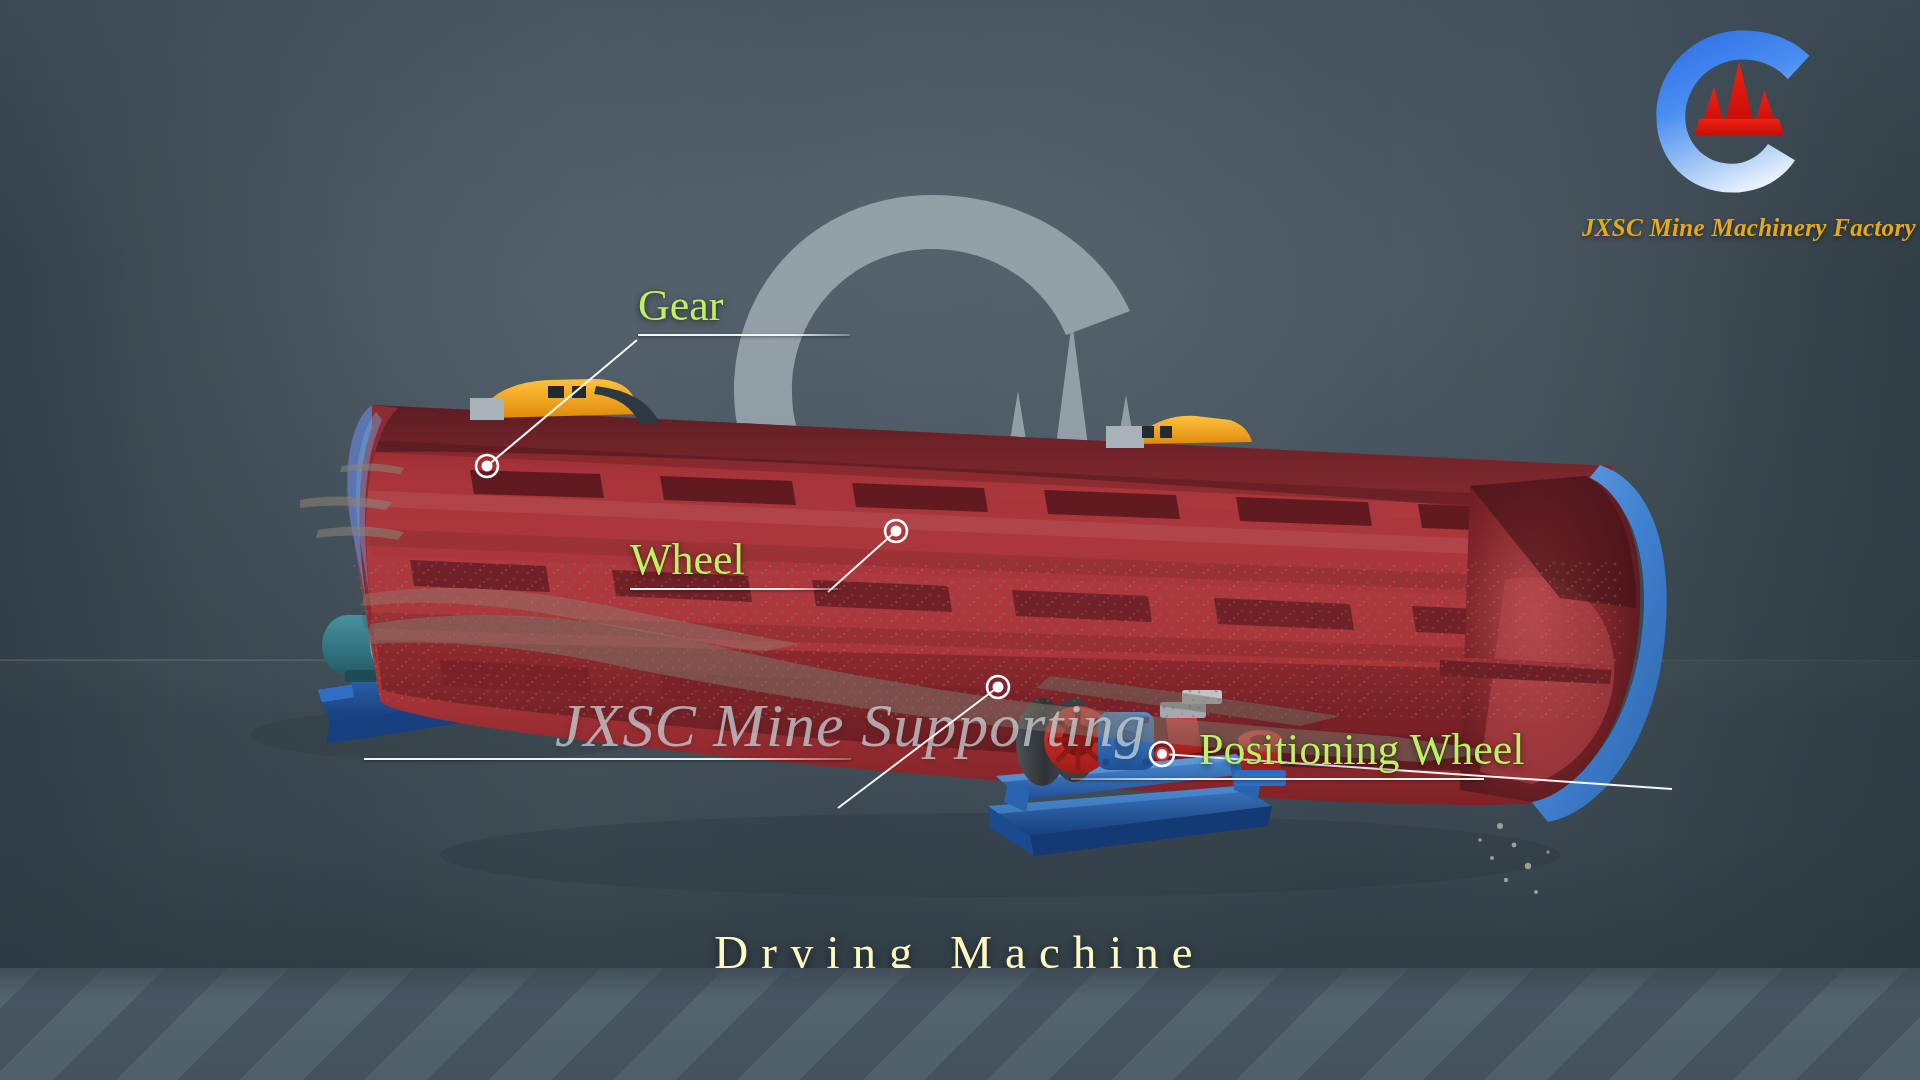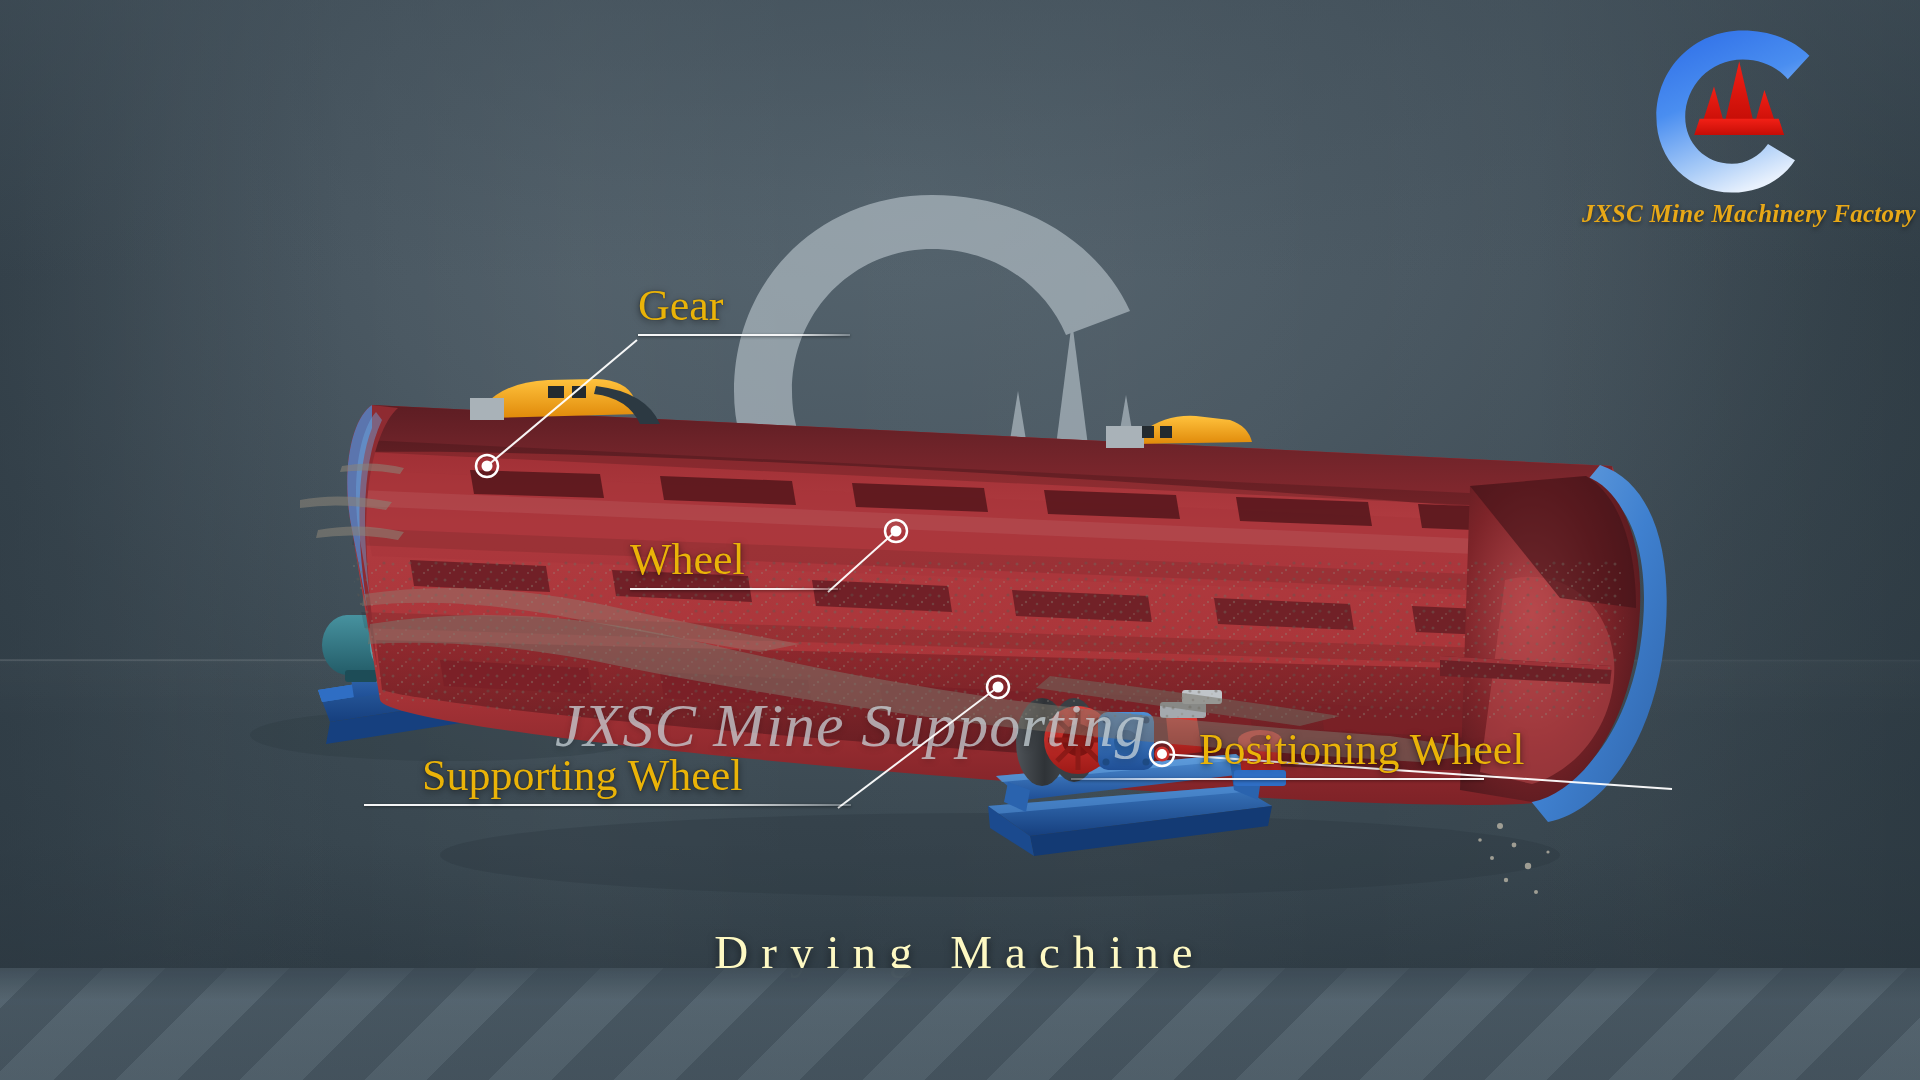--- a/index.html
+++ b/index.html
@@ -80,21 +80,21 @@
   }
 
   
   .machine{ position:absolute; left:0; top:0; width:1920px; height:1080px; }
 
   
   .callout{ position:absolute; white-space:nowrap; }
   .callout .txt{
     display:block;
     font-family:"Liberation Serif", serif;
-    color:#eab308; font-size:44px; line-height:1.05;
+    color:#bef264; font-size:44px; line-height:1.05;
     text-shadow:0 2px 7px rgba(0,0,0,.55), 0 0 2px rgba(0,0,0,.4);
   }
   .callout .rule{
     display:block; height:2px; margin-top:5px;
     background:linear-gradient(90deg, rgba(255,255,255,.95) 0%, rgba(255,255,255,.9) 72%, rgba(255,255,255,.25) 100%);
     box-shadow:0 1px 3px rgba(0,0,0,.45);
   }
   .callout.rtl .rule{
     background:linear-gradient(270deg, rgba(255,255,255,.95) 0%, rgba(255,255,255,.9) 72%, rgba(255,255,255,.25) 100%);
   }
@@ -109,21 +109,21 @@
     font-family:"Liberation Serif", serif;
     font-size:47px; color:#fef9c3;
     letter-spacing:13px;
     text-shadow:0 3px 10px rgba(0,0,0,.6);
   }
 
   
   .brand{ position:absolute; right:38px; top:18px; width:300px; text-align:center; }
   .brand-mark{ width:180px; height:180px; margin:0 auto; display:block; }
   .brand-name{
-    margin-top:2px;
+    margin-top:16px;
     font-family:"Liberation Serif", serif;
     font-style:italic; font-weight:bold;
     font-size:25px; color:#e8a817;
     letter-spacing:.3px; white-space:nowrap;
     text-shadow:0 2px 4px rgba(0,0,0,.5);
   }
 </style>
 </head>
 <body>
 
@@ -476,21 +476,20 @@
     <span class="txt">Gear</span>
     <span class="rule" style="width:212px;"></span>
   </div>
 
   <div class="callout" style="left:630px; top:537px;">
     <span class="txt">Wheel</span>
     <span class="rule" style="width:208px;"></span>
   </div>
 
   <div class="callout" style="left:422px; top:753px;">
-    <span class="txt">Supporting Wheel</span>
     <span class="rule" style="width:487px; margin-left:-58px;"></span>
   </div>
 
   <div class="callout rtl" style="left:1199px; top:727px;">
     <span class="txt">Positioning Wheel</span>
     <span class="rule" style="width:413px; margin-left:-128px;"></span>
   </div>
 
   <div class="title">Drying Machine</div>
 

